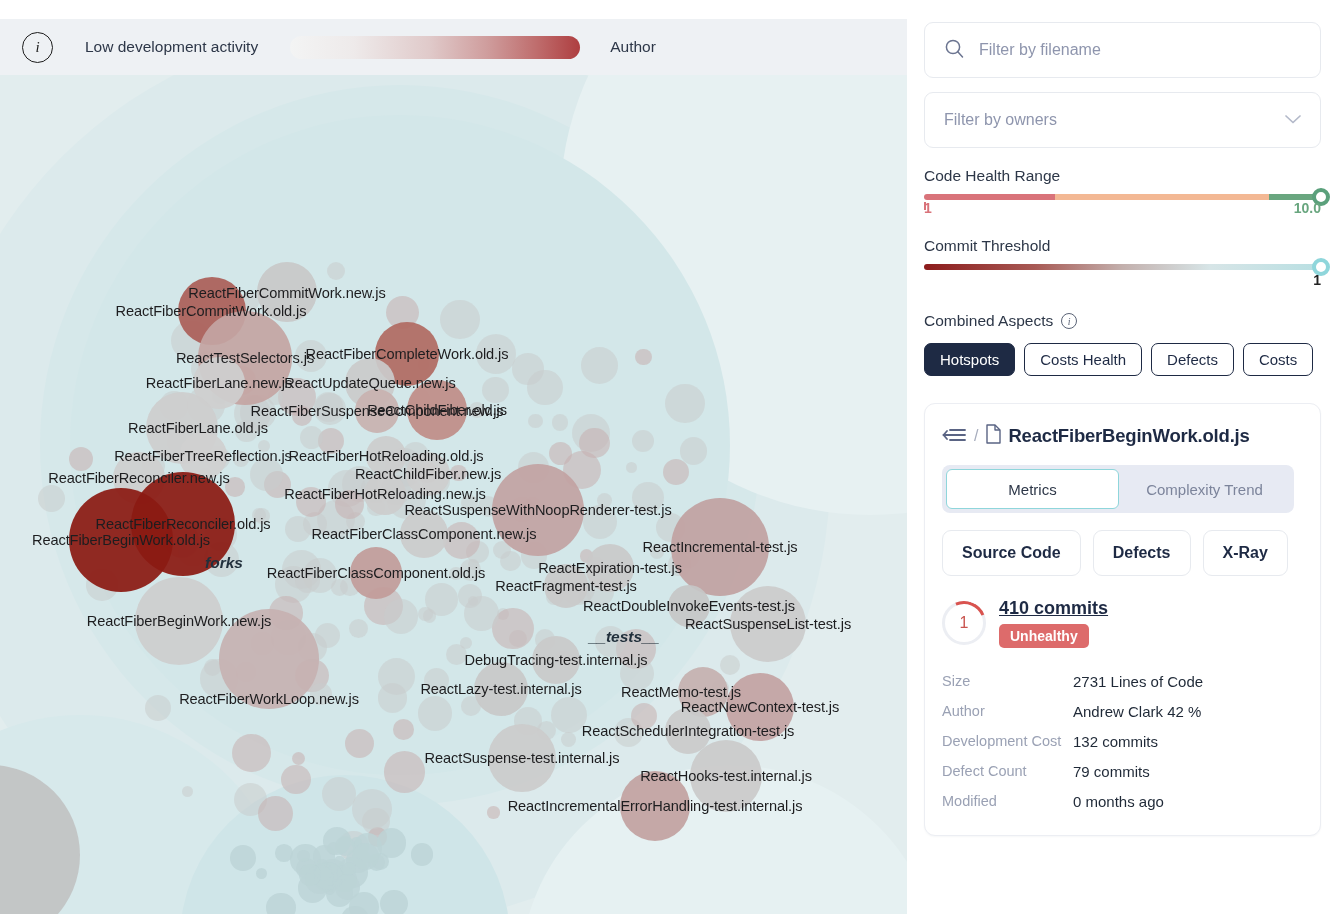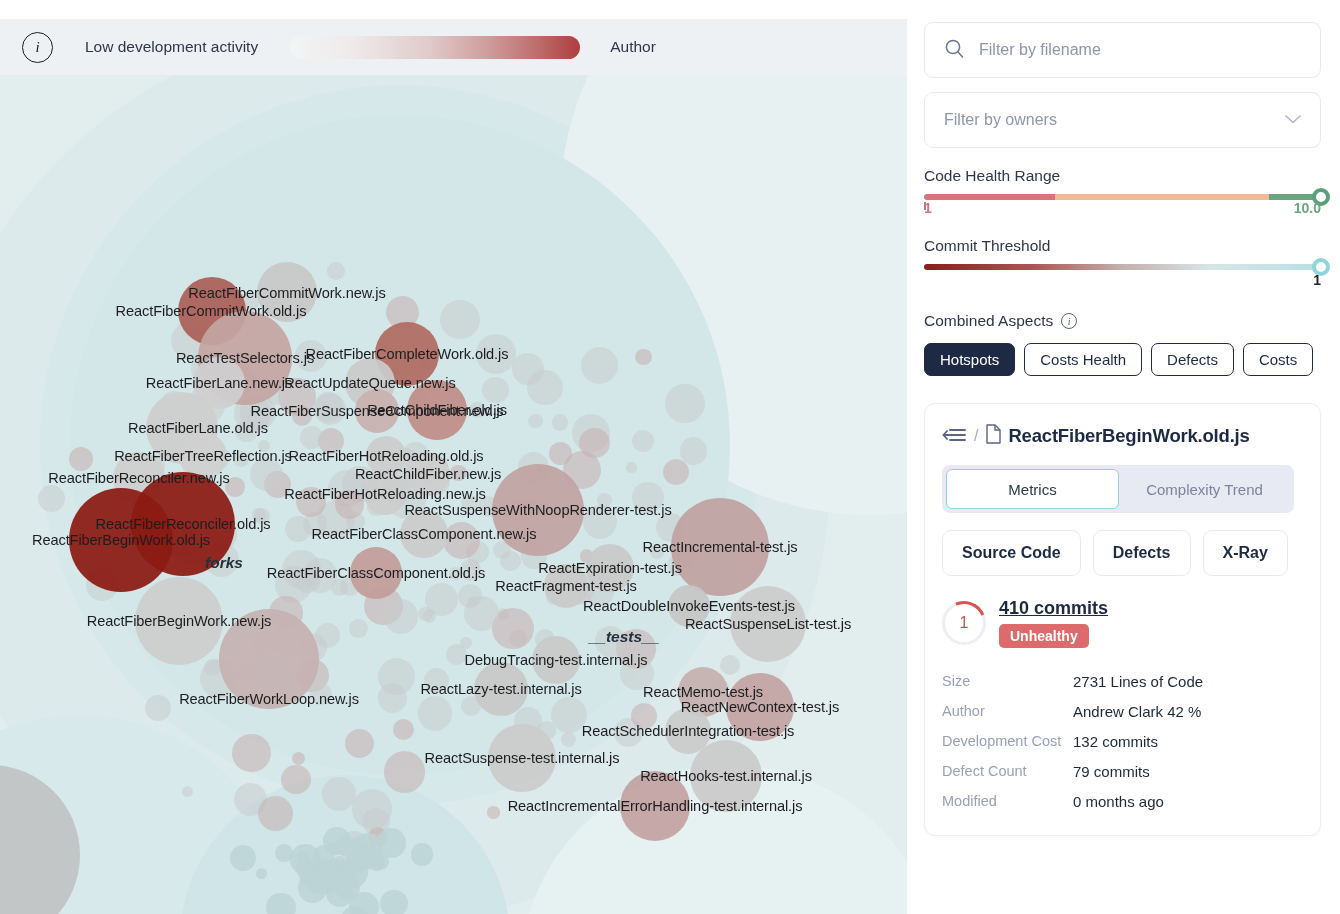--- a/index.html
+++ b/index.html
@@ -431,21 +431,21 @@
           <div class="blabel" style="left: 720px; top: 472px;">ReactIncremental-test.js</div>
           <div class="blabel" style="left: 610px; top: 493px;">ReactExpiration-test.js</div>
           <div class="blabel" style="left: 376px; top: 498px;">ReactFiberClassComponent.old.js</div>
           <div class="blabel" style="left: 566px; top: 511px;">ReactFragment-test.js</div>
           <div class="blabel" style="left: 689px; top: 531px;">ReactDoubleInvokeEvents-test.js</div>
           <div class="blabel" style="left: 768px; top: 549px;">ReactSuspenseList-test.js</div>
           <div class="blabel" style="left: 179px; top: 546px;">ReactFiberBeginWork.new.js</div>
           <div class="blabel" style="left: 269px; top: 584px; margin-top: 40px;">ReactFiberWorkLoop.new.js</div>
           <div class="blabel" style="left: 556px; top: 585px;">DebugTracing-test.internal.js</div>
           <div class="blabel" style="left: 501px; top: 614px;">ReactLazy-test.internal.js</div>
-          <div class="blabel" style="left: 703px; top: 617px;">ReactMemo-test.js</div>
+          <div class="blabel" style="left: 681px; top: 617px;">ReactMemo-test.js</div>
           <div class="blabel" style="left: 760px; top: 632px;">ReactNewContext-test.js</div>
           <div class="blabel" style="left: 688px; top: 656px;">ReactSchedulerIntegration-test.js</div>
           <div class="blabel" style="left: 522px; top: 683px;">ReactSuspense-test.internal.js</div>
           <div class="blabel" style="left: 726px; top: 701px;">ReactHooks-test.internal.js</div>
           <div class="blabel" style="left: 655px; top: 731px;">ReactIncrementalErrorHandling-test.internal.js</div>
         </div>
       <div id="glabels">
           <div class="glabel" style="left: 224px; top: 488px;">forks</div>
           <div class="glabel" style="left: 624px; top: 562px;">__tests__</div>
         </div>

